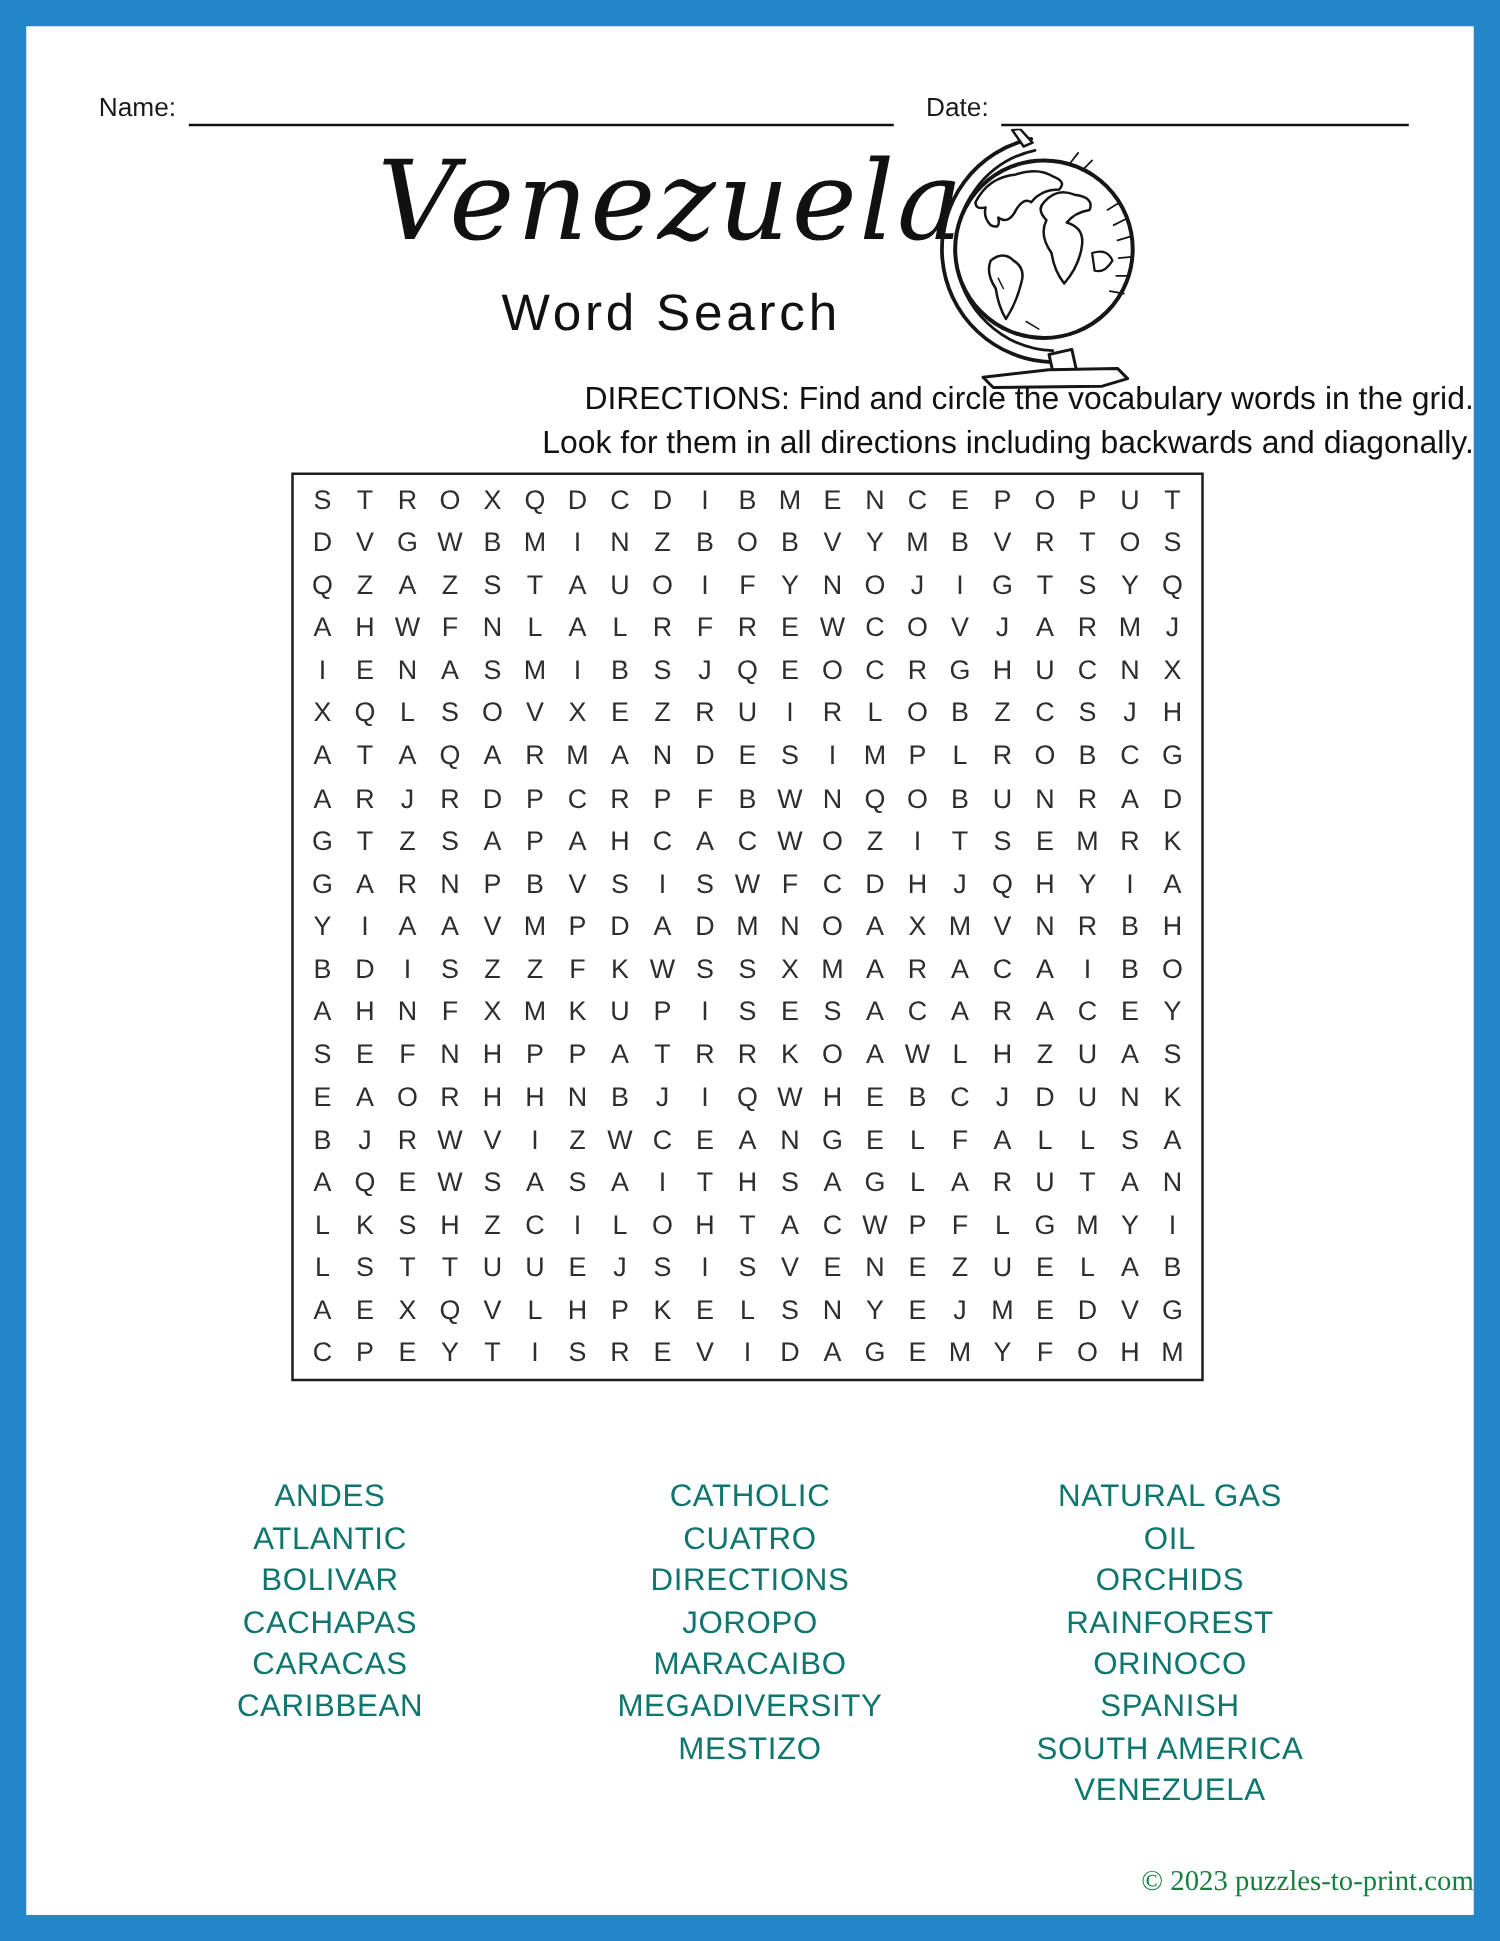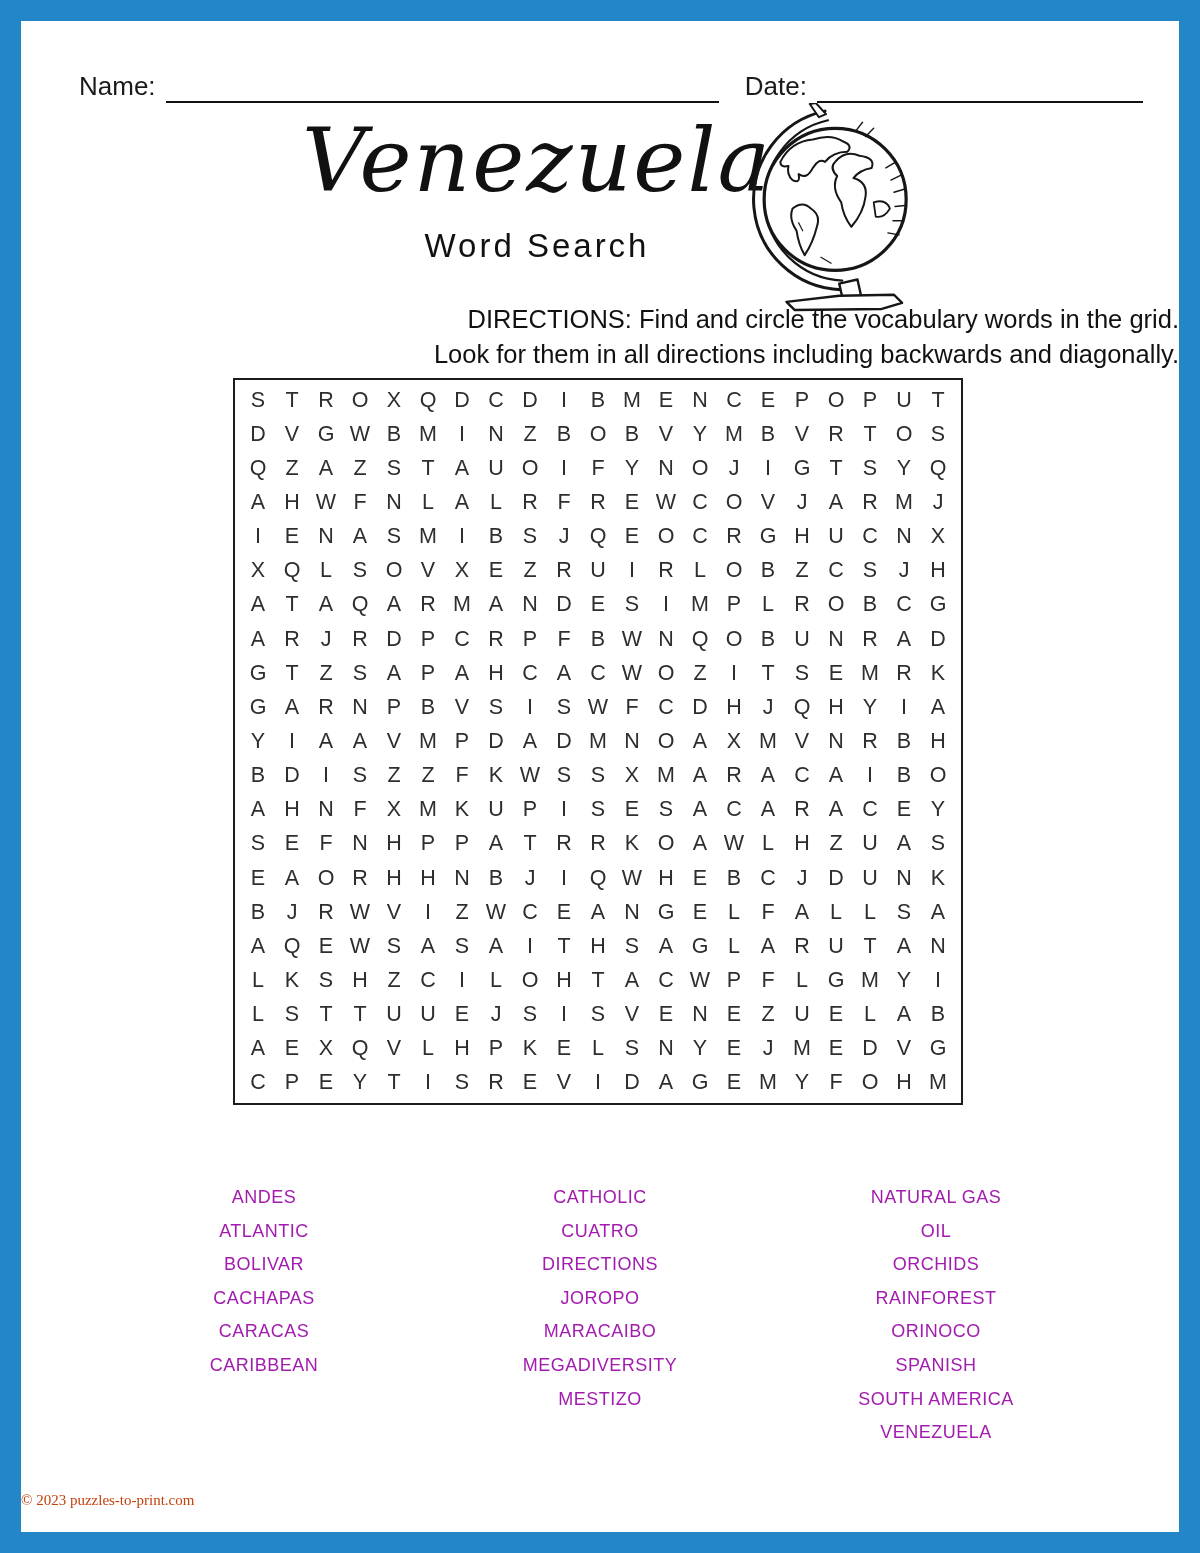--- a/index.html
+++ b/index.html
@@ -5,35 +5,35 @@
   html,body{margin:0;padding:0;}
   body{
     width:1200px;height:1553px;position:relative;
     background:#2386C8;
     font-family:"Liberation Sans",sans-serif;color:#1a1a1a;
     overflow:hidden;
   }
   .page{position:absolute;inset:21px;background:#ffffff;}
 
   
-  .header{position:absolute;top:50px;left:58px;right:36px;display:flex;align-items:center;font-size:26px;}
+  .header{position:absolute;top:50px;left:58px;right:52px;display:flex;align-items:flex-end;font-size:21px;}
   .hdr-label{white-space:nowrap;padding-bottom:2px;}
   .write-line{border-bottom:2.5px solid #111;height:28px;}
   .name-line{flex:1;margin:0 26px 0 10px;}
   .date-line{width:326px;margin:0 0 0 10px;}
 
   
   .title-main{
     position:absolute;top:88px;left:0;width:1032px;text-align:center;
     font-family:"DejaVu Serif",serif;font-style:italic;font-weight:500;
     font-size:88px;letter-spacing:2px;color:#111;
   }
   .title-sub{
     position:absolute;top:206px;left:0;width:1032px;text-align:center;
-    font-size:33px;letter-spacing:3px;color:#111;
+    font-size:41px;letter-spacing:3px;color:#111;
   }
   .globe{position:absolute;top:82px;left:712px;width:184px;height:210px;}
 
   
   .directions{position:absolute;top:281px;left:0;width:100%;text-align:right;
     font-size:25.5px;line-height:35px;color:#111;}
 
   
   .grid-box{
     position:absolute;top:357px;left:212px;width:730px;height:727px;
@@ -42,25 +42,25 @@
   }
   .grid-row{flex:1;display:flex;}
   .grid-cell{
     flex:1;display:flex;align-items:center;justify-content:center;
     font-size:21.5px;color:#2e2e2e;font-family:"Liberation Sans",sans-serif;
   }
 
   
   .word-list{position:absolute;top:1160px;left:0;width:100%;display:flex;justify-content:center;}
   .word-col{width:336px;display:flex;flex-direction:column;}
-  .word-item{text-align:center;font-size:18px;line-height:33.6px;letter-spacing:.5px;color:#a21caf;}
+  .word-item{text-align:center;font-size:25px;line-height:33.6px;letter-spacing:.5px;color:#0f766e;}
 
   
-  .footer{position:absolute;top:1471px;left:0;width:100%;text-align:left;
-    font-family:"Liberation Serif",serif;font-size:15px;color:#c2410c;}
+  .footer{position:absolute;top:1471px;left:0;width:100%;text-align:right;
+    font-family:"Liberation Serif",serif;font-size:23px;color:#15803d;}
 
   .globe svg path, .globe svg circle{vector-effect:non-scaling-stroke;}
 </style>
 </head>
 <body>
 
 <div class="page">
 
   <div class="header">
     <span class="hdr-label">Name:</span>

